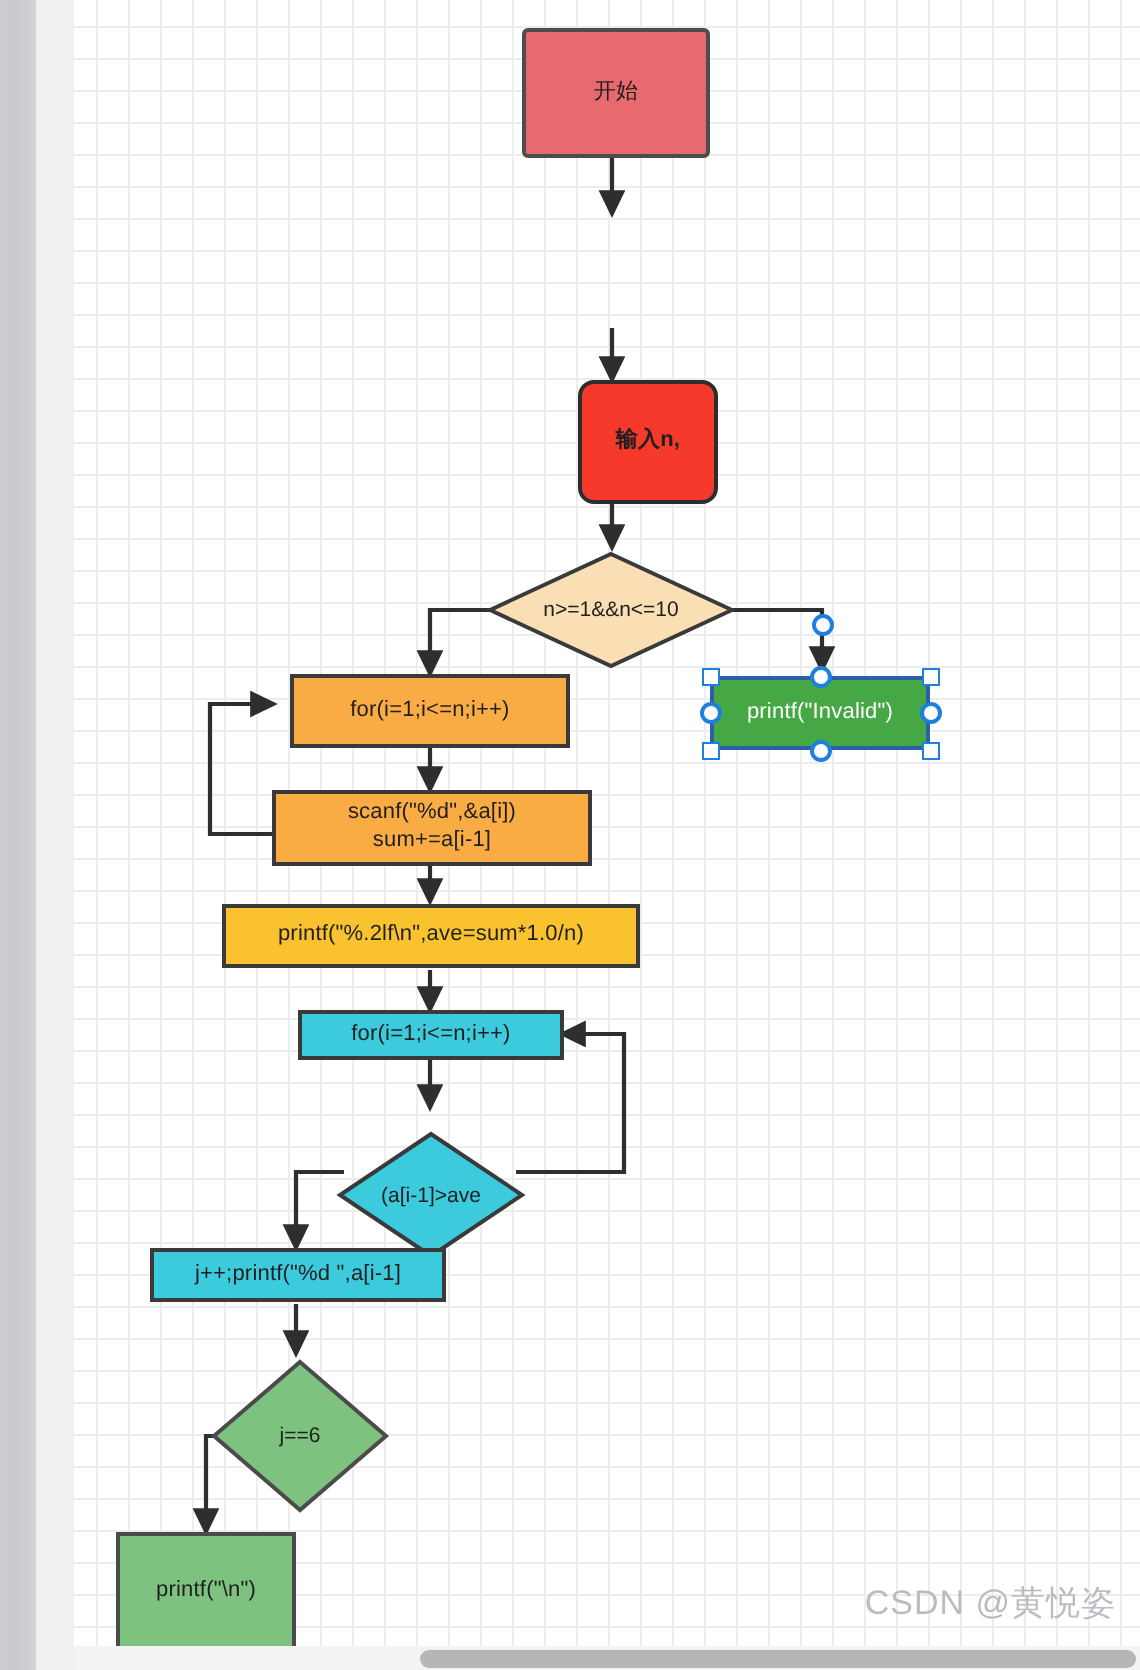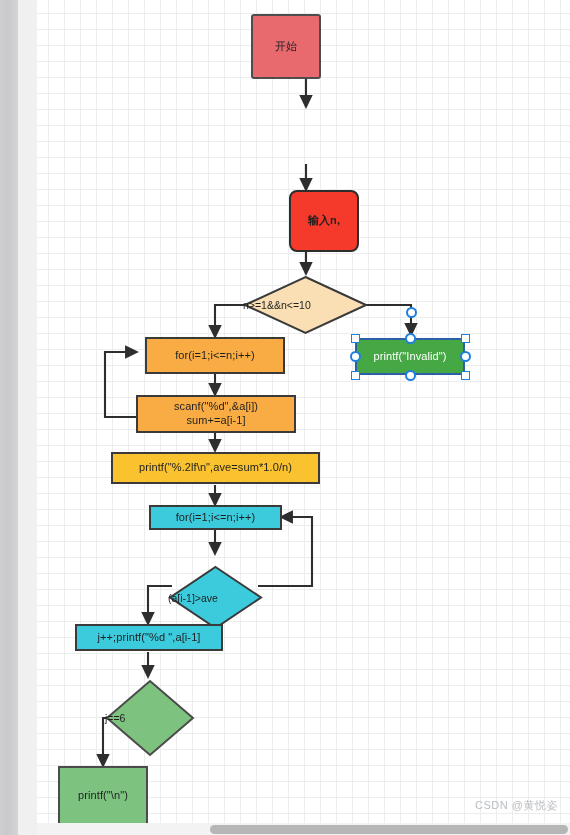--- a/index.html
+++ b/index.html
@@ -35,31 +35,31 @@
     font-size:11px;letter-spacing:.1px;white-space:pre-line;}
   .n-start{background:#e8696e;border:2px solid #4d4d4d;border-radius:3px;}
   .n-red{background:#f5392a;border:2px solid #2d2d2d;border-radius:8px;}
   .n-orange{background:#f9ac44;border:2px solid #3a3a3a;}
   .n-gold{background:#f9c22e;border:2px solid #3a3a3a;}
   .n-cyan{background:#3ccbdc;border:2px solid #3a3a3a;}
   .n-green{background:#7dc37f;border:2px solid #4b4b4b;}
   .n-greensel{background:#45a845;border:2px solid #2b5fa8;}
 
   
-  .dia{position:absolute;display:flex;align-items:center;justify-content:flex-start;}
+  .dia{position:absolute;display:flex;align-items:center;justify-content:center;}
   .dia > svg{position:absolute;left:0;top:0;}
   .dia > .dlabel{position:relative;font-size:10.5px;color:#1f1f1f;z-index:2;white-space:nowrap;}
 
   
   .hsq{position:absolute;width:9px;height:9px;background:#ffffff;border:1.6px solid #1f7fe0;box-sizing:border-box;}
   .hci{position:absolute;width:11px;height:11px;background:#ffffff;border:2px solid #1f7fe0;
     border-radius:50%;box-sizing:border-box;}
 
   
-  .watermark{position:absolute;right:12px;bottom:22px;color:#b9bcc0;font-size:11px;
+  .watermark{position:absolute;right:12px;bottom:22px;color:#b9bcc0;font-size:17px;
     letter-spacing:.5px;user-select:none;}
 
   
   .hscroll-track{position:absolute;left:37px;bottom:0;width:533px;height:12px;background:#f3f3f3;}
   .hscroll-thumb{position:absolute;left:210px;bottom:1px;width:358px;height:9px;
     background:#b6b6b6;border-radius:5px;}
 </style>
 </head>
 <body>
 
@@ -101,21 +101,21 @@
       <path d="M258,586 L312,586 L312,517 L282,517" marker-end="url(#ar)"></path>
 
       <path d="M172,586 L148,586 L148,623" marker-end="url(#ar)"></path>
 
       <path d="M148,652 L148,676" marker-end="url(#ar)"></path>
 
       <path d="M110,718 L103,718 L103,765" marker-end="url(#ar)"></path>
     </g>
   </svg>
 
-  <div class="node n-start" style="left:251px;top:14px;width:70px;height:65px;">开始</div>
+  <div class="node n-start" style="left:261px;top:14px;width:94px;height:65px;">开始</div>
 
 
   <div class="node n-red" style="left:289px;top:190px;width:70px;height:62px;font-weight:bold;">输入n,</div>
 
   <div class="dia" style="left:243px;top:275px;width:125px;height:60px;">
     <svg width="125" height="60">
       <polygon points="62.5,2 123,30 62.5,58 2,30" fill="#fadfb4" stroke="#3a3a3a" stroke-width="2"></polygon>
     </svg>
     <span class="dlabel">n&gt;=1&amp;&amp;n&lt;=10</span>
   </div>

